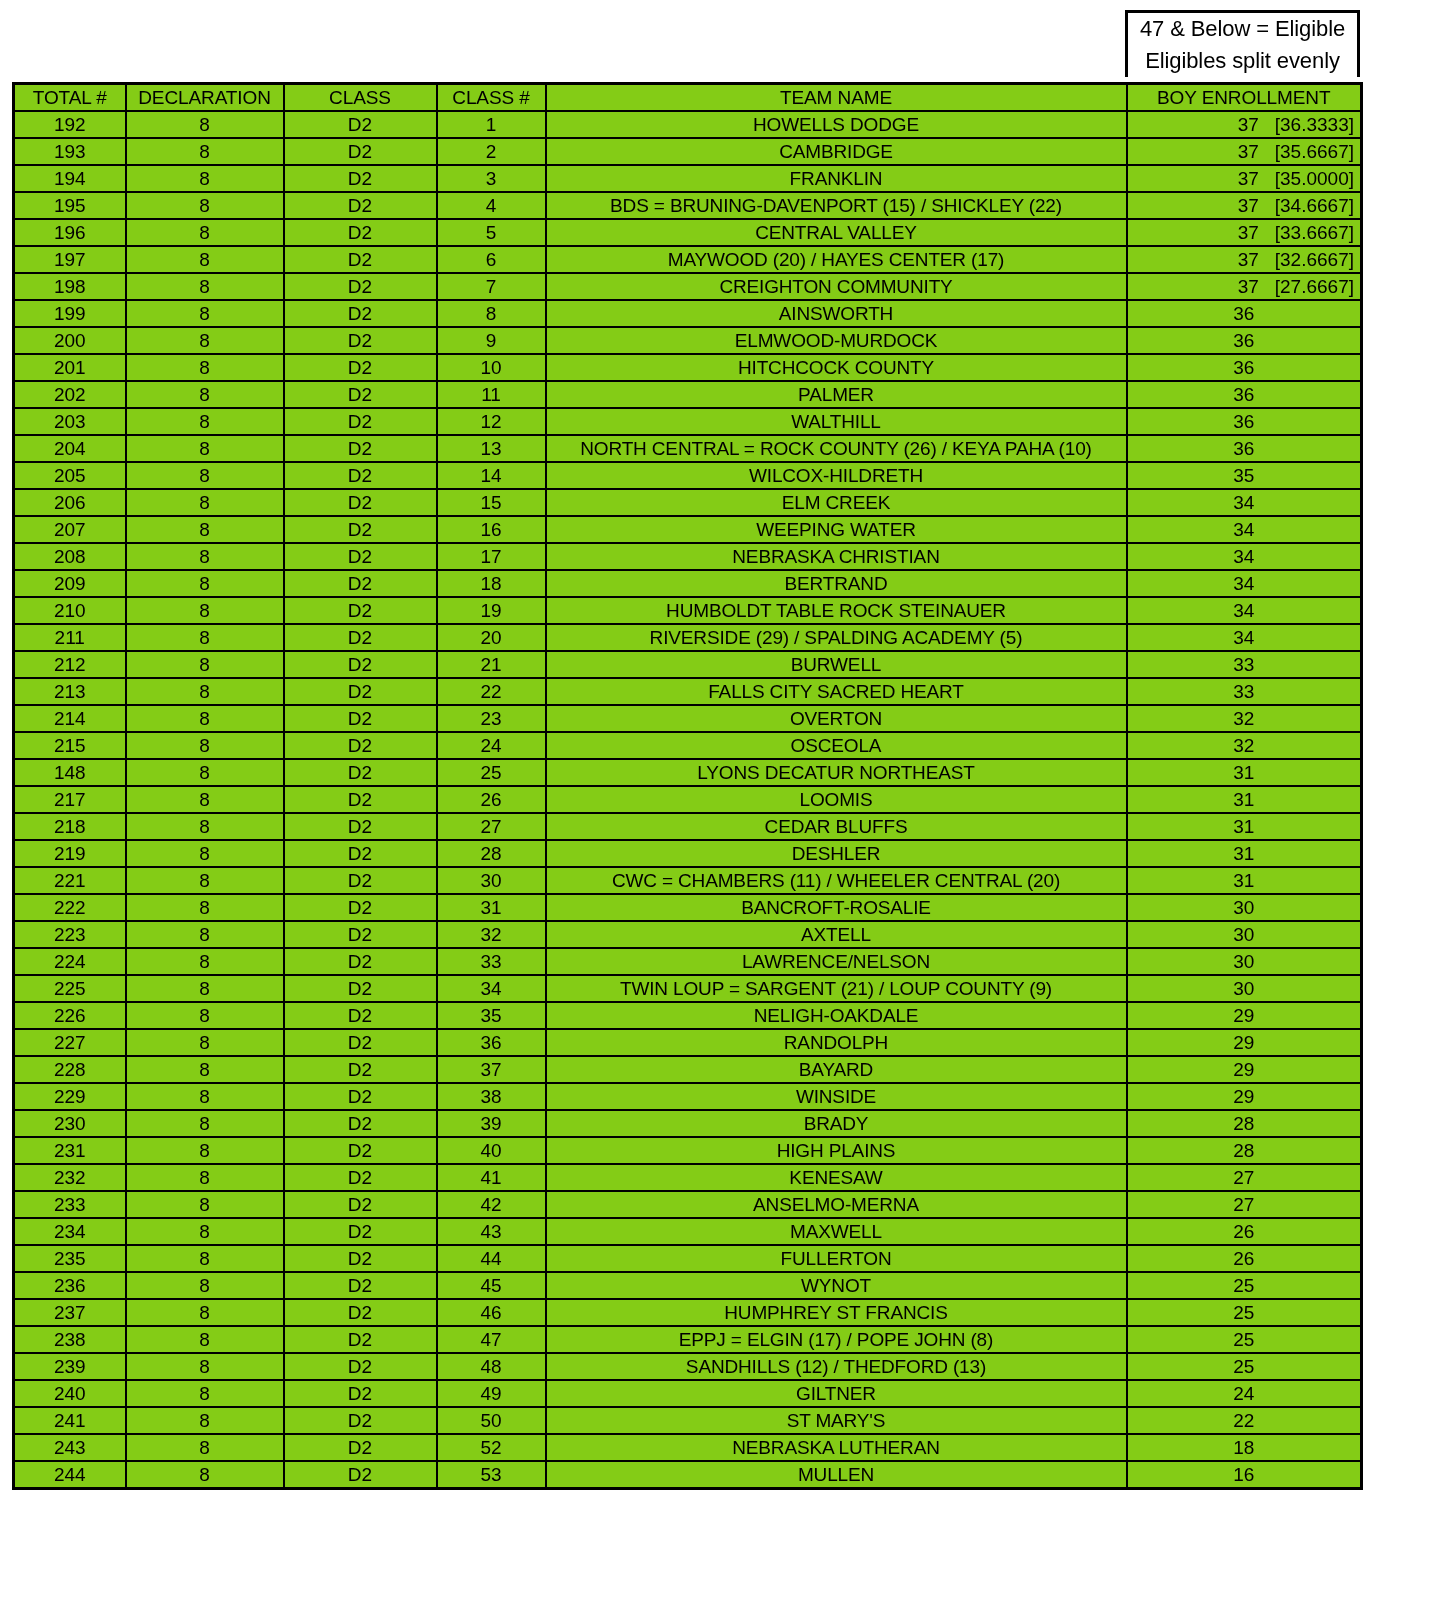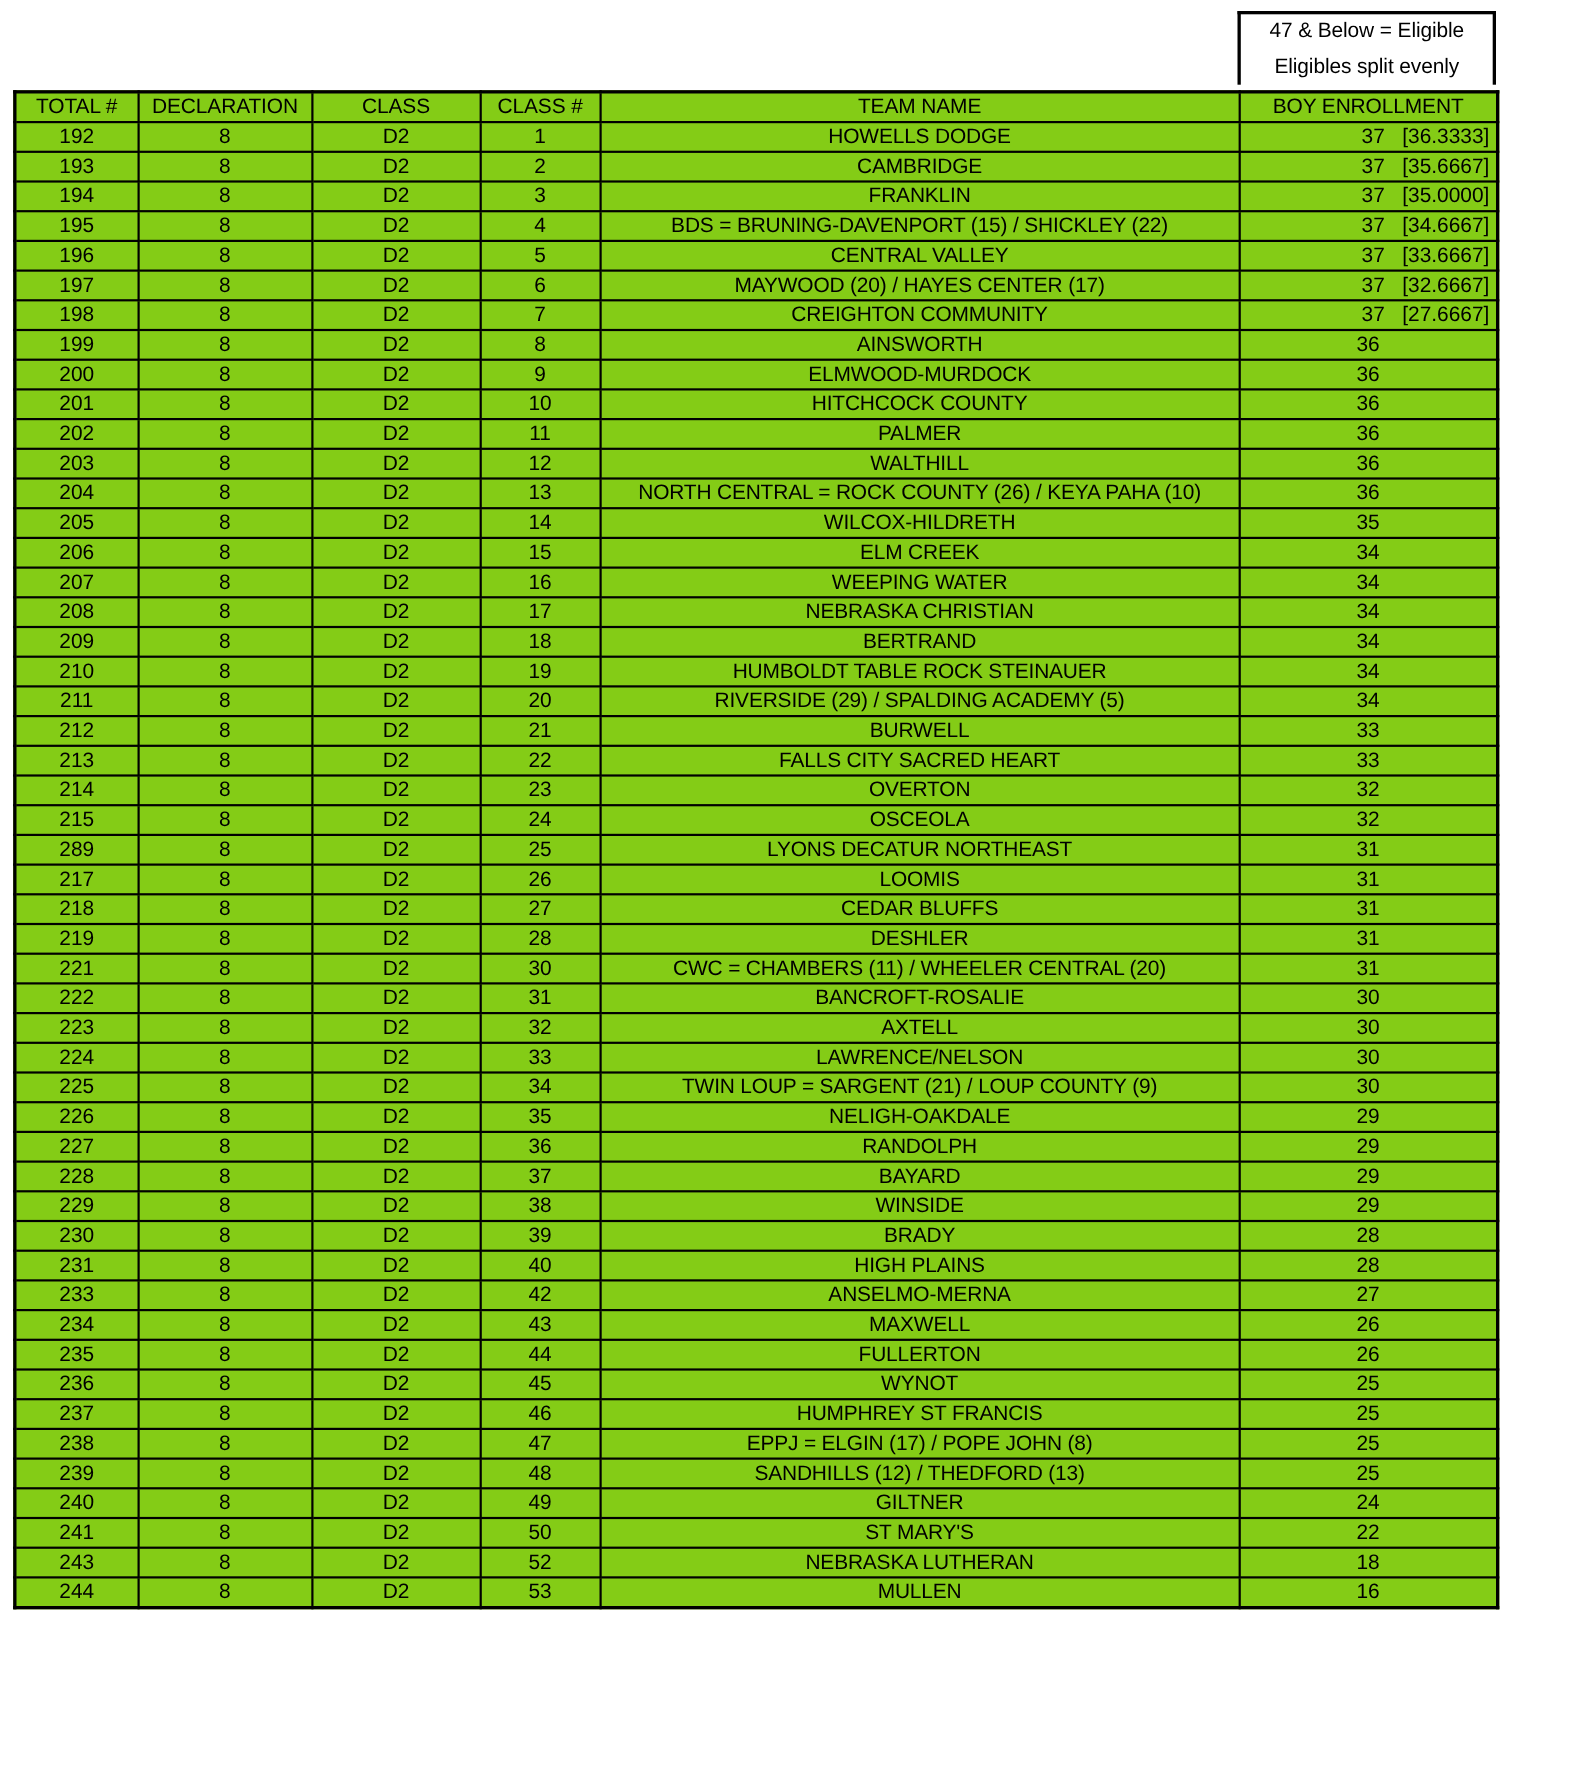--- a/index.html
+++ b/index.html
@@ -28,21 +28,21 @@
     left: 1125px;
     top: 10px;
     width: 235px;
     box-sizing: border-box;
     border: 3px solid #000;
     border-bottom: none;
     background: #fff;
   }
   .note-line {
     text-align: center;
-    font-size: 19px;
+    font-size: 22px;
     line-height: 32px;
     height: 32px;
     white-space: nowrap;
     letter-spacing: -0.1px;
   }
 
   
   table.grid {
     position: absolute;
     left: 12px;
@@ -370,21 +370,21 @@
           <td>215</td>
           <td>8</td>
           <td>D2</td>
           <td>24</td>
           <td class="team">OSCEOLA</td>
           <td class="boy">
             <span class="boy-plain">32</span>
           </td>
         </tr>
         <tr>
-          <td>289</td>
+          <td>148</td>
           <td>8</td>
           <td>D2</td>
           <td>25</td>
           <td class="team">LYONS DECATUR NORTHEAST</td>
           <td class="boy">
             <span class="boy-plain">31</span>
           </td>
         </tr>
         <tr>
           <td>217</td>
@@ -520,20 +520,30 @@
           <td>231</td>
           <td>8</td>
           <td>D2</td>
           <td>40</td>
           <td class="team">HIGH PLAINS</td>
           <td class="boy">
             <span class="boy-plain">28</span>
           </td>
         </tr>
         <tr>
+          <td>232</td>
+          <td>8</td>
+          <td>D2</td>
+          <td>41</td>
+          <td class="team">KENESAW</td>
+          <td class="boy">
+            <span class="boy-plain">27</span>
+          </td>
+        </tr>
+        <tr>
           <td>233</td>
           <td>8</td>
           <td>D2</td>
           <td>42</td>
           <td class="team">ANSELMO-MERNA</td>
           <td class="boy">
             <span class="boy-plain">27</span>
           </td>
         </tr>
         <tr>

